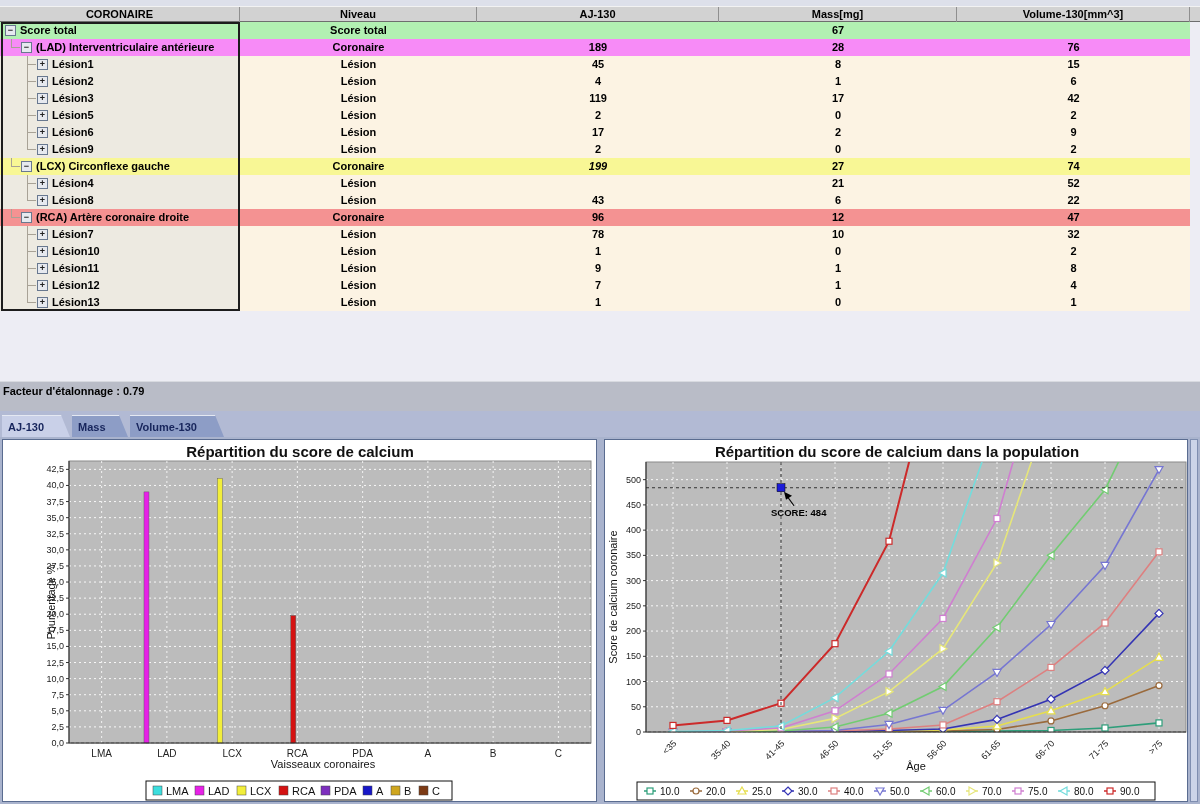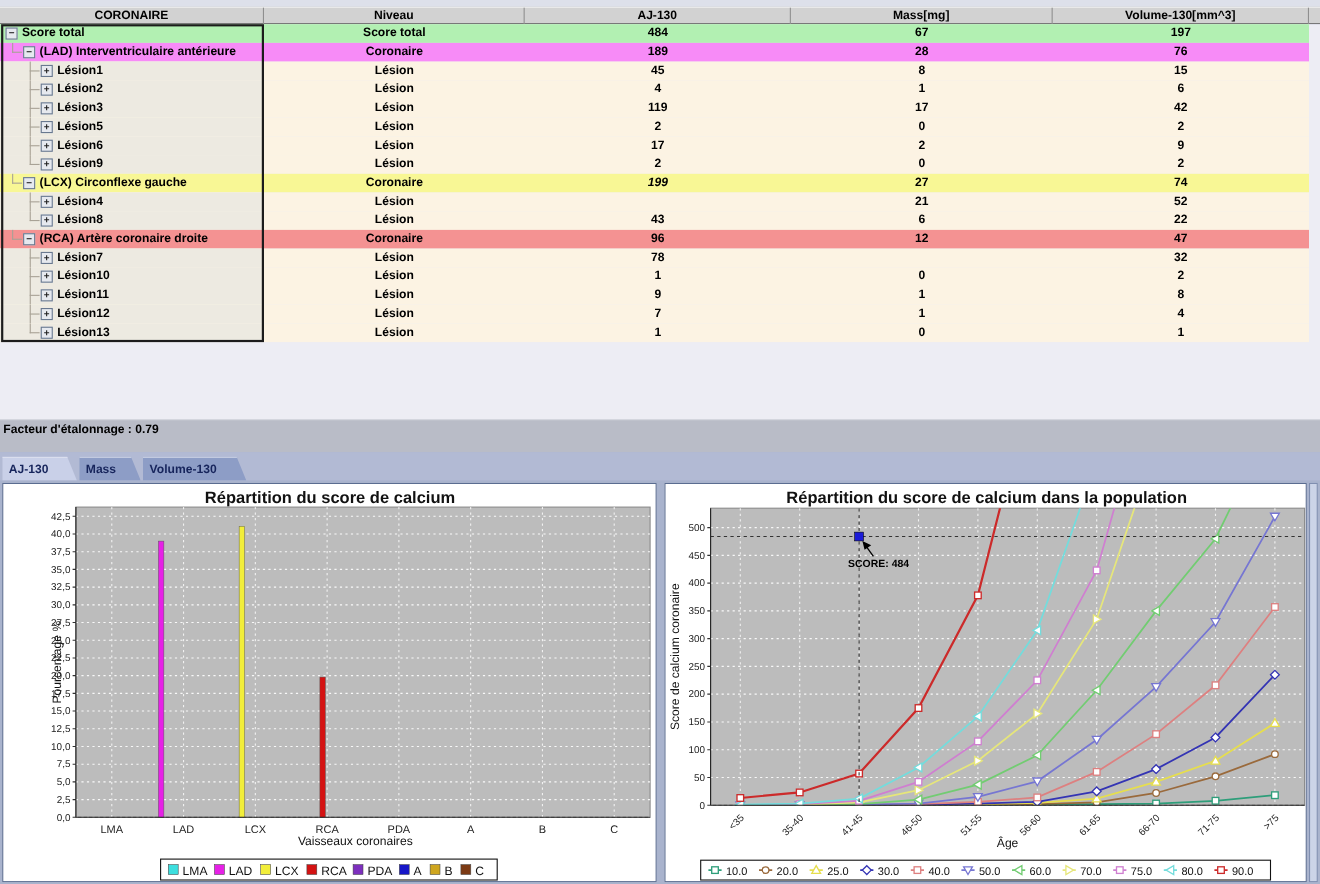--- a/index.html
+++ b/index.html
@@ -60,23 +60,21 @@
     <div class="hc" style="left:719px;width:238px">Mass[mg]</div>
     <div class="hc" style="left:957px;width:233px">Volume-130[mm^3]</div>
     <div class="hc" style="left:1190px;width:10px;border-right:none"></div>
   </div>
 
   <div class="tablebody" id="rows">
       <div class="trow" style="top: 0px; background: rgb(178, 240, 178); width: 1190px;">
         <span class="toggle" style="left: 5px;">−</span>
         <span class="tlabel" style="left: 20px;">Score total</span>
         <span class="cell" style="left: 240px; width: 237px;">Score total</span>
-        <span class="cell" style="left: 477px; width: 242px;">484</span>
         <span class="cell" style="left: 719px; width: 238px;">67</span>
-        <span class="cell" style="left: 957px; width: 233px;">197</span>
       </div>
       <div class="trow" style="top: 17px; background: rgb(247, 139, 247); width: 1190px;">
         <span class="conn" style="left: 11px; top: 0px; width: 1px; height: 9px; background: rgb(168, 162, 150);"></span>
         <span class="conn" style="left: 11px; top: 8px; width: 9px; height: 1px; background: rgb(168, 162, 150);"></span>
         <span class="toggle" style="left: 21px;">−</span>
         <span class="tlabel" style="left: 36px;">(LAD) Interventriculaire antérieure</span>
         <span class="cell" style="left: 240px; width: 237px;">Coronaire</span>
         <span class="cell" style="left: 477px; width: 242px;">189</span>
         <span class="cell" style="left: 719px; width: 238px;">28</span>
         <span class="cell" style="left: 957px; width: 233px;">76</span>
@@ -189,20 +187,21 @@
         <span class="cell" style="left: 957px; width: 233px;">47</span>
       </div>
       <div class="trow" style="top: 204px; background: rgb(252, 243, 227); width: 1190px;">
         <div class="treebg" style="background: rgb(237, 234, 225);"></div>
         <span class="conn" style="left: 27px; top: 0px; width: 1px; height: 17px; background: rgb(168, 162, 150);"></span>
         <span class="conn" style="left: 27px; top: 8px; width: 9px; height: 1px; background: rgb(168, 162, 150);"></span>
         <span class="toggle" style="left: 37px;">+</span>
         <span class="tlabel" style="left: 52px;">Lésion7</span>
         <span class="cell" style="left: 240px; width: 237px;">Lésion</span>
         <span class="cell" style="left: 477px; width: 242px;">78</span>
+        <span class="cell" style="left: 719px; width: 238px;">10</span>
         <span class="cell" style="left: 957px; width: 233px;">32</span>
       </div>
       <div class="trow" style="top: 221px; background: rgb(252, 243, 227); width: 1190px;">
         <div class="treebg" style="background: rgb(237, 234, 225);"></div>
         <span class="conn" style="left: 27px; top: 0px; width: 1px; height: 17px; background: rgb(168, 162, 150);"></span>
         <span class="conn" style="left: 27px; top: 8px; width: 9px; height: 1px; background: rgb(168, 162, 150);"></span>
         <span class="toggle" style="left: 37px;">+</span>
         <span class="tlabel" style="left: 52px;">Lésion10</span>
         <span class="cell" style="left: 240px; width: 237px;">Lésion</span>
         <span class="cell" style="left: 477px; width: 242px;">1</span>

